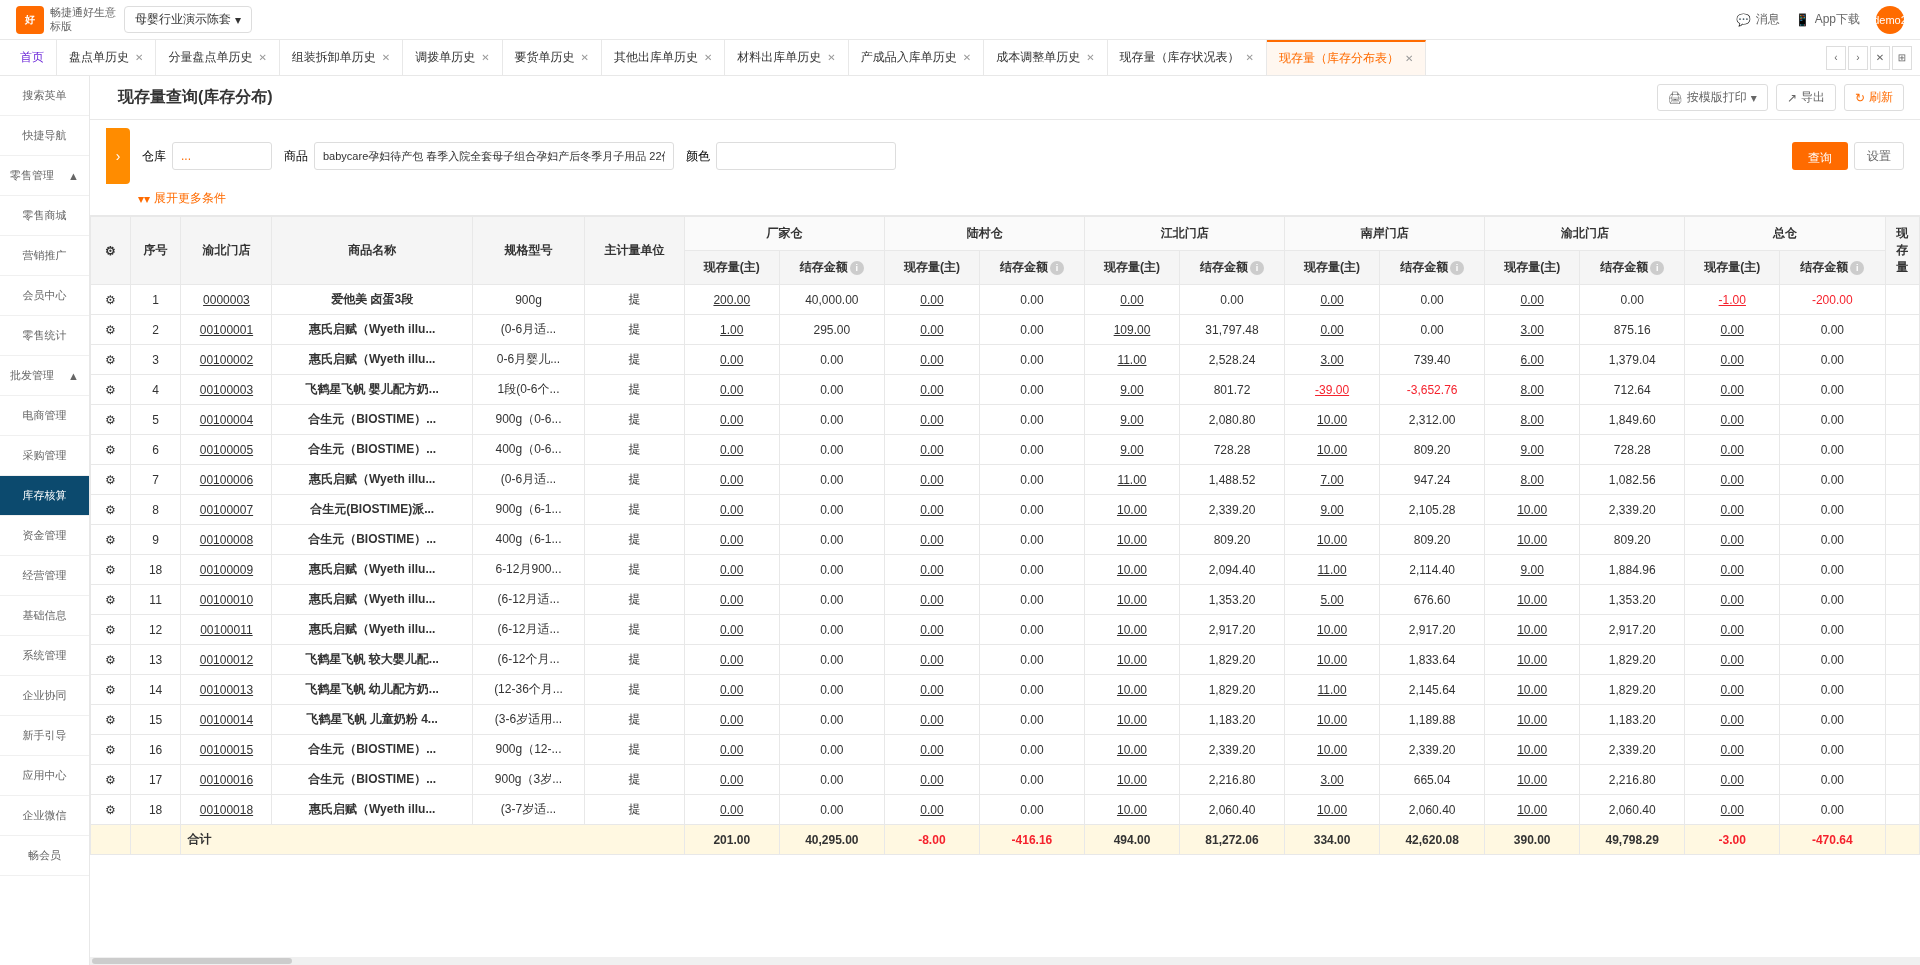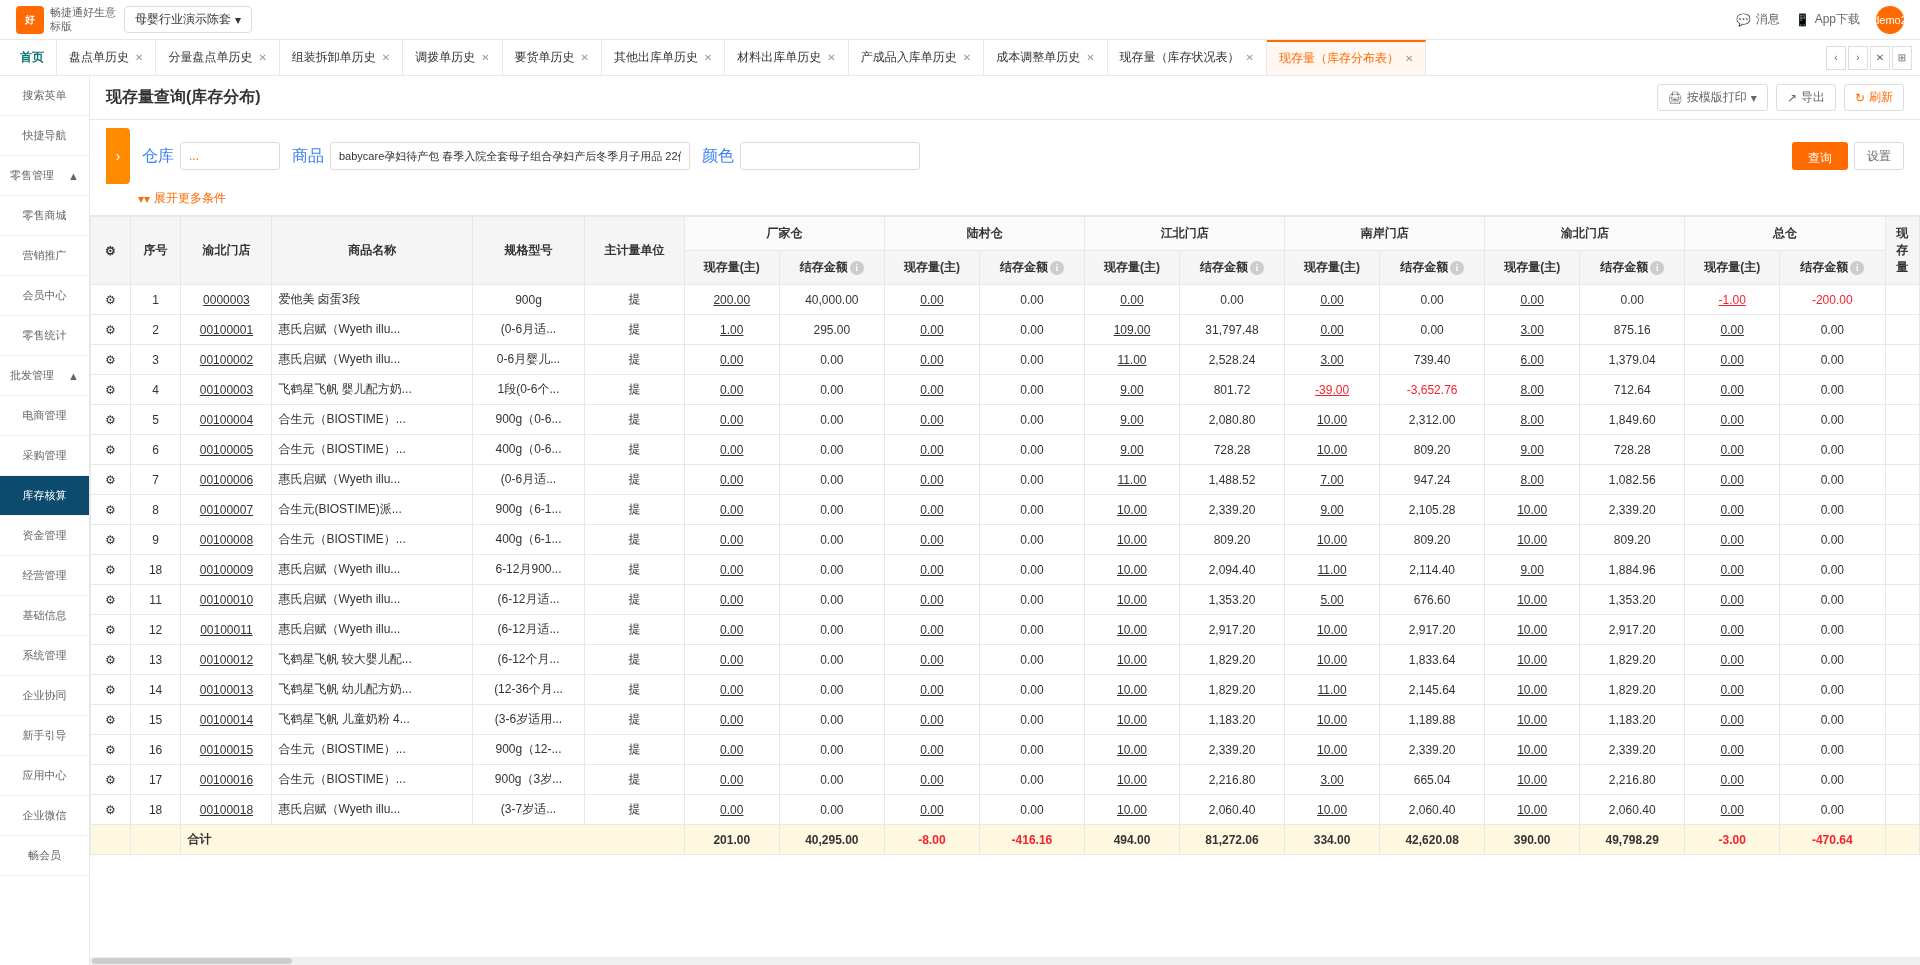--- a/index.html
+++ b/index.html
@@ -12,70 +12,70 @@
     .logo-icon { width: 28px; height: 28px; background: #ff6b00; border-radius: 4px; display: flex; align-items: center; justify-content: center; color: white; font-size: 10px; font-weight: bold; }
     .logo-text { font-size: 11px; color: #666; line-height: 1.2; }
     .store-selector { display: flex; align-items: center; gap: 4px; padding: 4px 10px; border: 1px solid #ddd; border-radius: 4px; cursor: pointer; font-size: 12px; color: #333; background: #fff; }
     .top-bar-right { display: flex; align-items: center; gap: 16px; font-size: 12px; color: #666; }
     .top-bar-right-item { display: flex; align-items: center; gap: 4px; cursor: pointer; }
     .avatar { width: 28px; height: 28px; border-radius: 50%; background: #ff6b00; display: flex; align-items: center; justify-content: center; color: white; font-size: 11px; }
 
     
     .nav-tabs { height: 36px; background: #fff; display: flex; align-items: center; border-bottom: 1px solid #e8e8e8; padding: 0 8px; overflow: hidden; }
     .nav-tab { height: 36px; display: flex; align-items: center; padding: 0 12px; font-size: 12px; color: #333; cursor: pointer; border-right: 1px solid #e8e8e8; white-space: nowrap; position: relative; gap: 6px; flex-shrink: 0; }
-    .nav-tab.home { color: #0f766e; font-weight: bold; }
+    .nav-tab.home { color: #6d28d9; font-weight: normal; }
     .nav-tab.active { background: #fff7f0; color: #ff6b00; border-top: 2px solid #ff6b00; }
     .nav-tab .close-btn { font-size: 10px; color: #999; cursor: pointer; }
     .nav-tabs-arrows { display: flex; align-items: center; margin-left: auto; gap: 2px; flex-shrink: 0; }
     .nav-arrow { width: 20px; height: 24px; border: 1px solid #ddd; display: flex; align-items: center; justify-content: center; cursor: pointer; font-size: 10px; color: #666; background: #fff; }
 
     
     .main-layout { display: flex; height: calc(965px - 76px); }
 
     
     .sidebar { width: 90px; background: #fff; border-right: 1px solid #e8e8e8; display: flex; flex-direction: column; overflow-y: auto; flex-shrink: 0; }
     .sidebar-item { padding: 12px 8px; text-align: center; cursor: pointer; font-size: 11px; color: #666; border-bottom: 1px solid #f0f0f0; }
     .sidebar-item.active { background: #0c4a6e; color: white; }
     .sidebar-item.has-arrow { display: flex; align-items: center; justify-content: space-between; padding: 12px 10px; }
 
     
     .content-area { flex: 1; display: flex; flex-direction: column; overflow: hidden; }
 
     
     .page-header { padding: 8px 16px; background: #fff; border-bottom: 1px solid #e8e8e8; display: flex; align-items: center; justify-content: space-between; }
-    .page-title { font-size: 16px; font-weight: bold; color: #333; }
+    .page-title { font-size: 16px; font-weight: bold; color: #333; margin-left: 12px; }
     .page-actions { display: flex; align-items: center; gap: 8px; }
     .action-btn { display: flex; align-items: center; gap: 4px; padding: 4px 10px; border: none; border-radius: 3px; cursor: pointer; font-size: 12px; }
     .action-btn.print { background: #fff; color: #666; border: 1px solid #ddd; }
     .action-btn.export { background: #fff; color: #666; border: 1px solid #ddd; }
     .action-btn.refresh { background: #fff; color: #ff6b00; border: 1px solid #ddd; }
 
     
     .filter-area { padding: 8px 16px; background: #fff; border-bottom: 1px solid #e8e8e8; }
     .filter-row { display: flex; align-items: center; gap: 12px; flex-wrap: nowrap; }
     .filter-item { display: flex; align-items: center; gap: 6px; }
-    .filter-label { font-size: 16px; color: #3b82f6; white-space: nowrap; }
+    .filter-label { font-size: 12px; color: #000000; white-space: nowrap; }
     .filter-input { height: 28px; border: 1px solid #ddd; border-radius: 3px; padding: 0 8px; font-size: 12px; color: #333; background: #fff; }
     .filter-input.wide { width: 360px; }
     .filter-input.small { width: 100px; }
     .expand-btn { display: flex; align-items: center; gap: 4px; color: #ff6b00; cursor: pointer; font-size: 12px; border: none; background: none; }
     .search-btn { height: 28px; padding: 8px 16px; background: #ff6b00; color: white; border: none; border-radius: 3px; cursor: pointer; font-size: 12px; }
     .setting-btn { height: 28px; padding: 0 12px; background: #fff; color: #666; border: 1px solid #ddd; border-radius: 3px; cursor: pointer; font-size: 12px; }
     .orange-arrow-btn { width: 24px; height: 56px; background: #ff8c00; border: none; border-radius: 0 4px 4px 0; cursor: pointer; display: flex; align-items: center; justify-content: center; color: white; font-size: 14px; flex-shrink: 0; }
 
     
     .table-container { flex: 1; overflow: auto; background: #fff; margin: 0; }
     table { width: 100%; border-collapse: collapse; min-width: 1800px; }
     thead tr { background: #f5f5f5; }
     thead th { padding: 8px 6px; text-align: center; font-size: 12px; font-weight: bold; color: #333; border: 1px solid #e8e8e8; white-space: nowrap; position: sticky; top: 0; background: #f5f5f5; z-index: 10; }
     thead th.group-header { background: #fafafa; }
     tbody tr { background: #fff; }
     tbody tr.summary-row { background: #fff8e1; font-weight: bold; }
     tbody td { padding: 6px 6px; text-align: center; font-size: 12px; color: #333; border: 1px solid #e8e8e8; white-space: nowrap; }
-    tbody td.text-left { text-align: left; }
+    tbody td.text-left { text-align: center; font-weight: bold; }
     tbody td.red { color: #f5222d; }
     tbody td.underline { text-decoration: underline; cursor: pointer; }
     .gear-icon { width: 16px; height: 16px; display: inline-flex; align-items: center; justify-content: center; cursor: pointer; }
     .info-icon { display: inline-flex; align-items: center; justify-content: center; width: 14px; height: 14px; border-radius: 50%; background: #ccc; color: white; font-size: 9px; cursor: pointer; margin-left: 2px; }
 
     
     .table-scroll-bar { height: 8px; background: #f0f0f0; display: flex; align-items: center; padding: 0 2px; }
     .table-scroll-thumb { width: 200px; height: 6px; background: #ccc; border-radius: 3px; }
   </style>
 </head>

